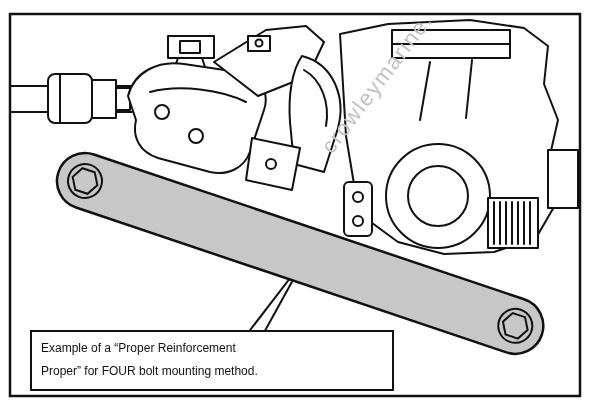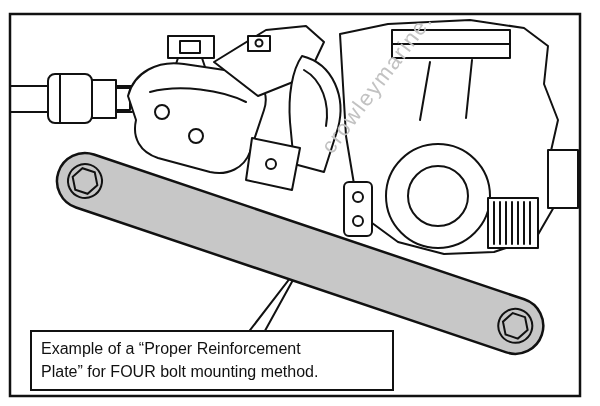--- a/index.html
+++ b/index.html
@@ -35,21 +35,21 @@
   }
   .callout {
     position: absolute;
     left: 30px;
     top: 330px;
     width: 342px;
     background: #ffffff;
     border: 2px solid #111111;
     padding: 5px 9px 6px 9px;
     color: #111111;
-    font-size: 16px;
+    font-size: 12px;
     line-height: 23px;
   }
   .callout div {
     white-space: nowrap;
   }
 </style>
 </head>
 <body>
 
 <div class="figure">
@@ -128,16 +128,16 @@
         <circle cx="0" cy="0" r="17" fill="none" stroke="#111111" stroke-width="2"></circle>
         <polygon points="13,0 6.5,11.3 -6.5,11.3 -13,0 -6.5,-11.3 6.5,-11.3" fill="none" stroke="#111111" stroke-width="2"></polygon>
       </g>
     </g>
   </svg>
 
   <div class="watermark">crowleymarine.</div>
 
   <div class="callout">
     <div>Example of a “Proper Reinforcement</div>
-    <div>Plate” for FOUR bolt mounting method.</div>
+    <div>Proper” for FOUR bolt mounting method.</div>
   </div>
 
 </div>
 
 </body></html>

